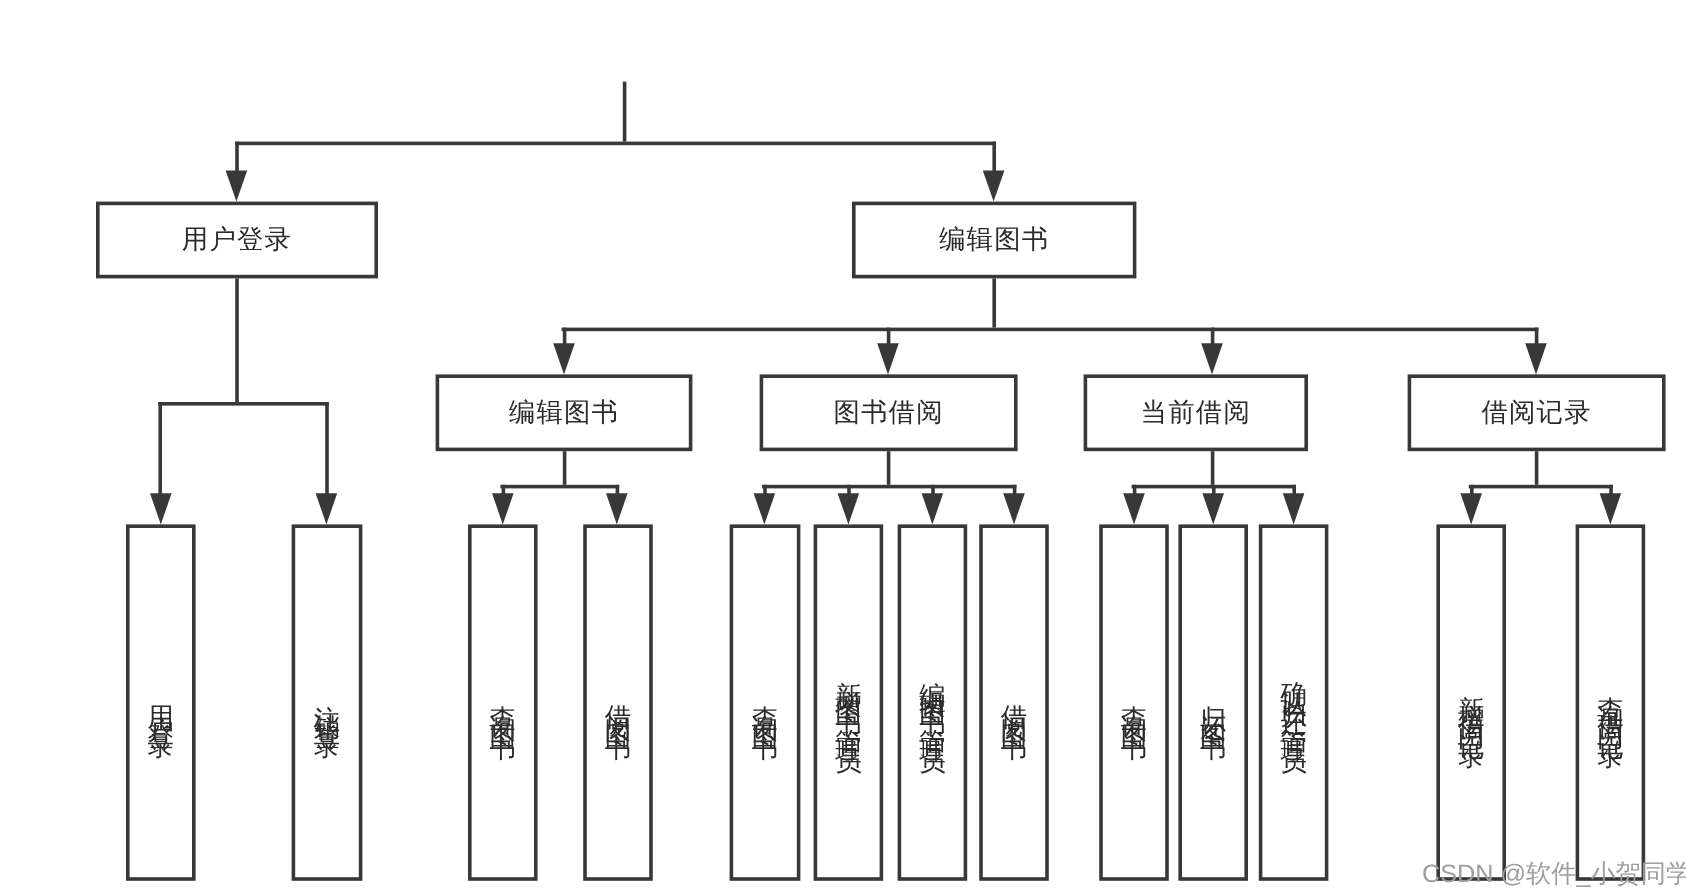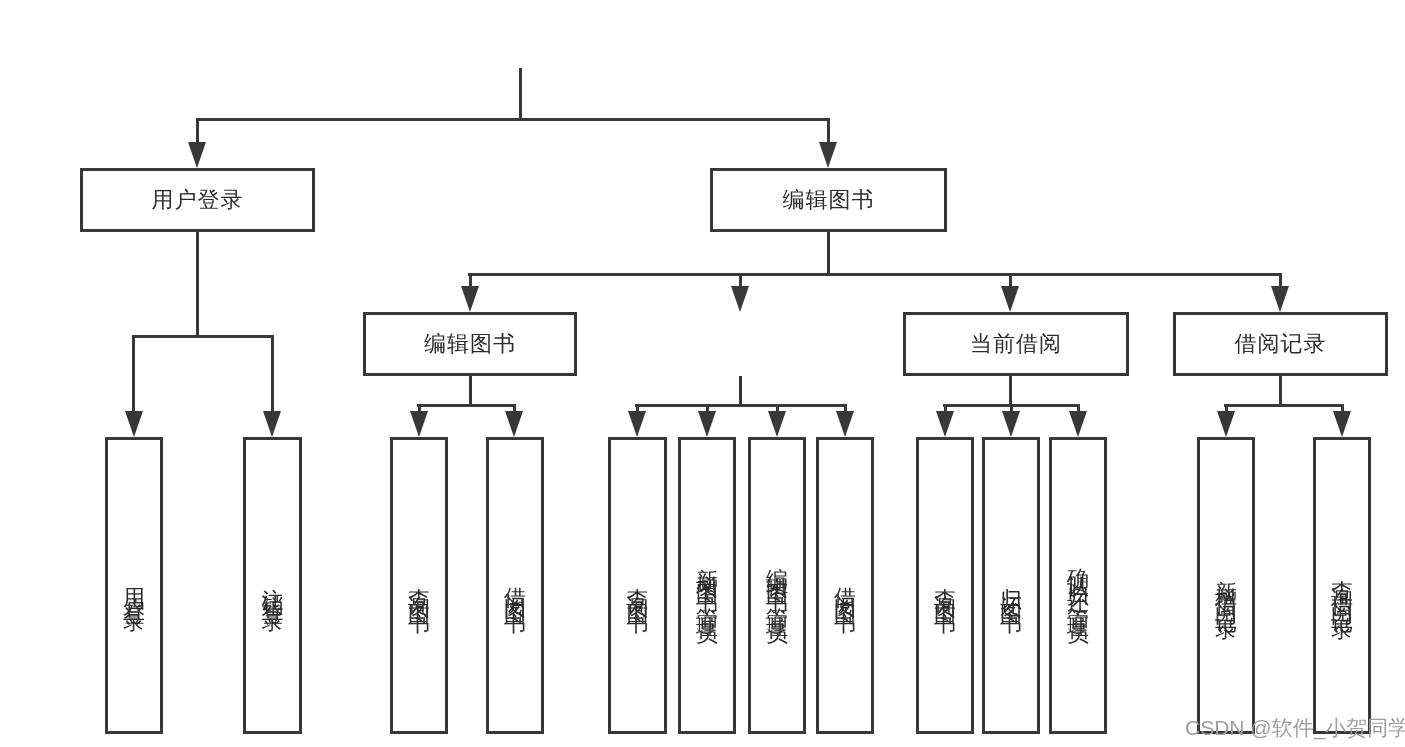--- a/index.html
+++ b/index.html
@@ -85,21 +85,24 @@
   <div class="vl" style="left:739px; top:273px; height:15px;"></div>
   <div class="ar" style="left:731px; top:286px;"></div>
   <div class="vl" style="left:1009px; top:273px; height:15px;"></div>
   <div class="ar" style="left:1001px; top:286px;"></div>
   <div class="vl" style="left:1279px; top:273px; height:15px;"></div>
   <div class="ar" style="left:1271px; top:286px;"></div>
 
   <div class="box" style="left:363px; top:312px; width:214px; height:64px;">
     <span class="h-label">编辑图书</span>
   </div>
-  <div class="box" style="left:903px; top:312px; width:226px; height:64px;">
+  <div class="box" style="left:633px; top:312px; width:215px; height:64px;">
+    <span class="h-label">图书借阅</span>
+  </div>
+  <div class="box" style="left:903px; top:312px; width:187px; height:64px;">
     <span class="h-label">当前借阅</span>
   </div>
   <div class="box" style="left:1173px; top:312px; width:215px; height:64px;">
     <span class="h-label">借阅记录</span>
   </div>
 
   <div class="vl" style="left:469px; top:376px; height:28px;"></div>
   <div class="hl" style="left:417px; top:404px; width:99px;"></div>
   <div class="vl" style="left:418px; top:404px; height:10px;"></div>
   <div class="ar" style="left:410px; top:411px;"></div>

